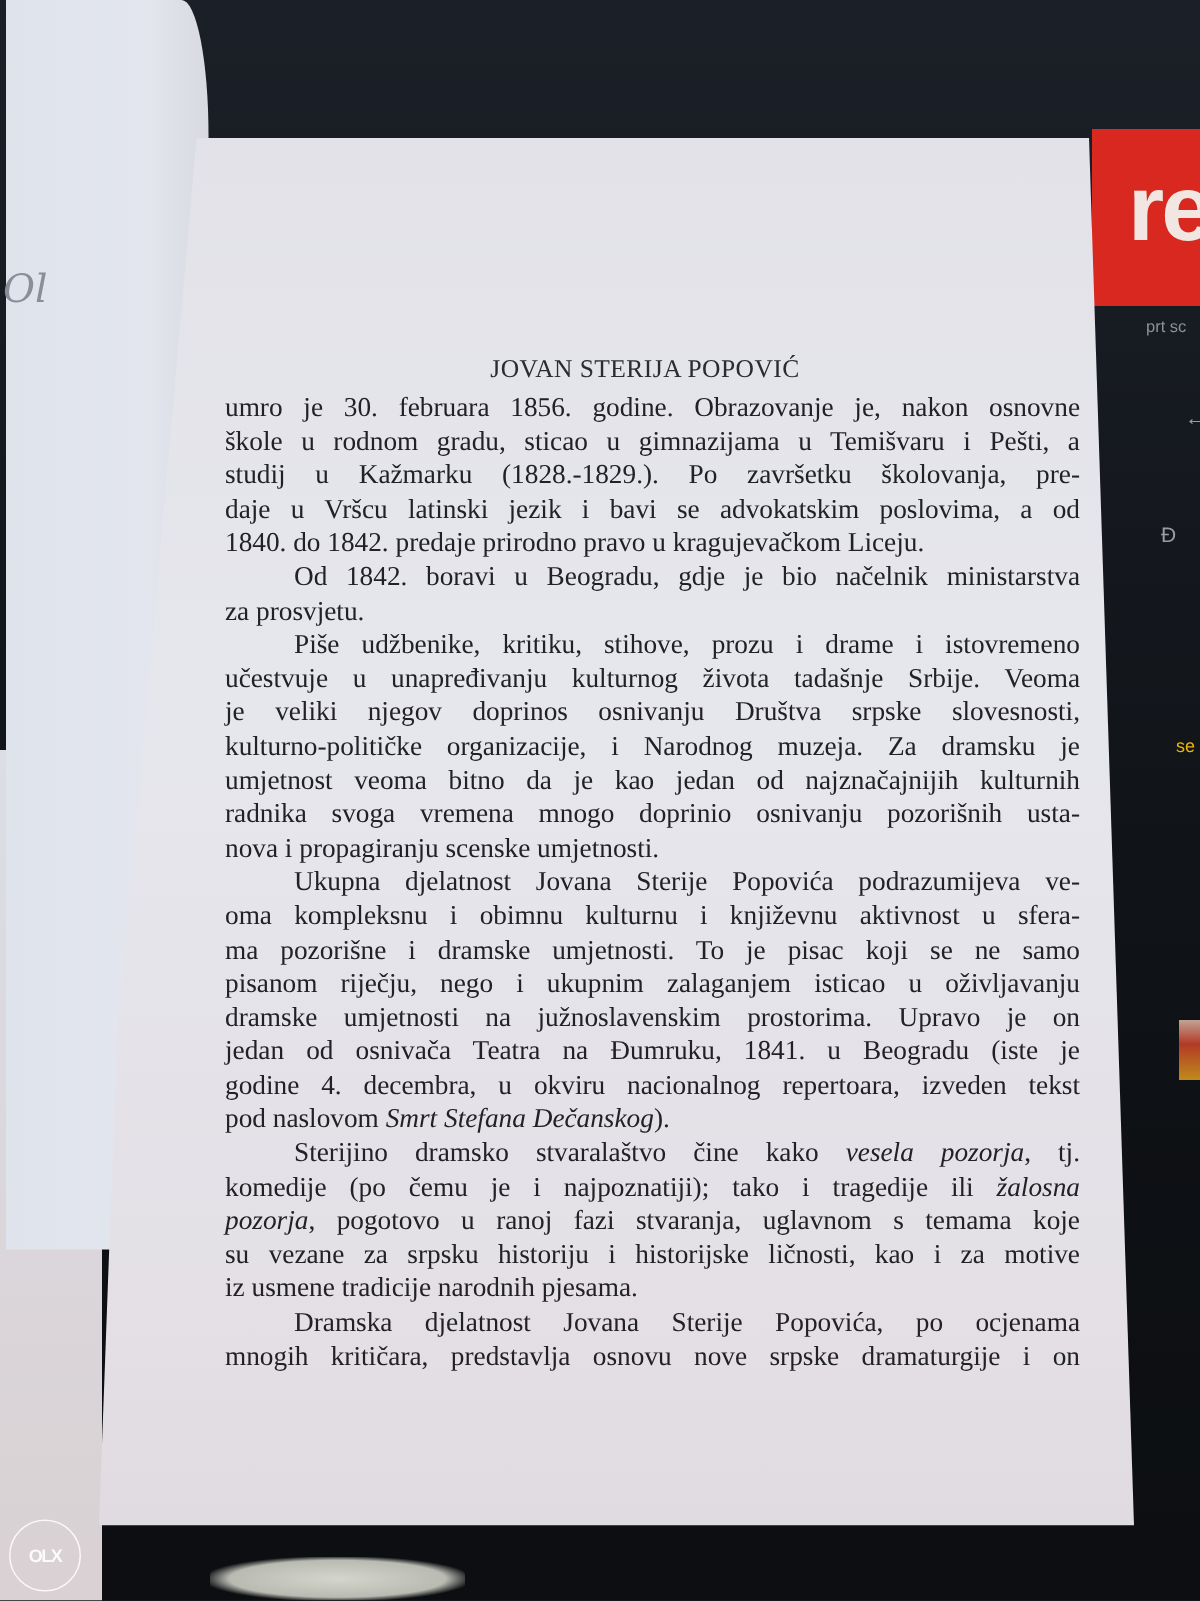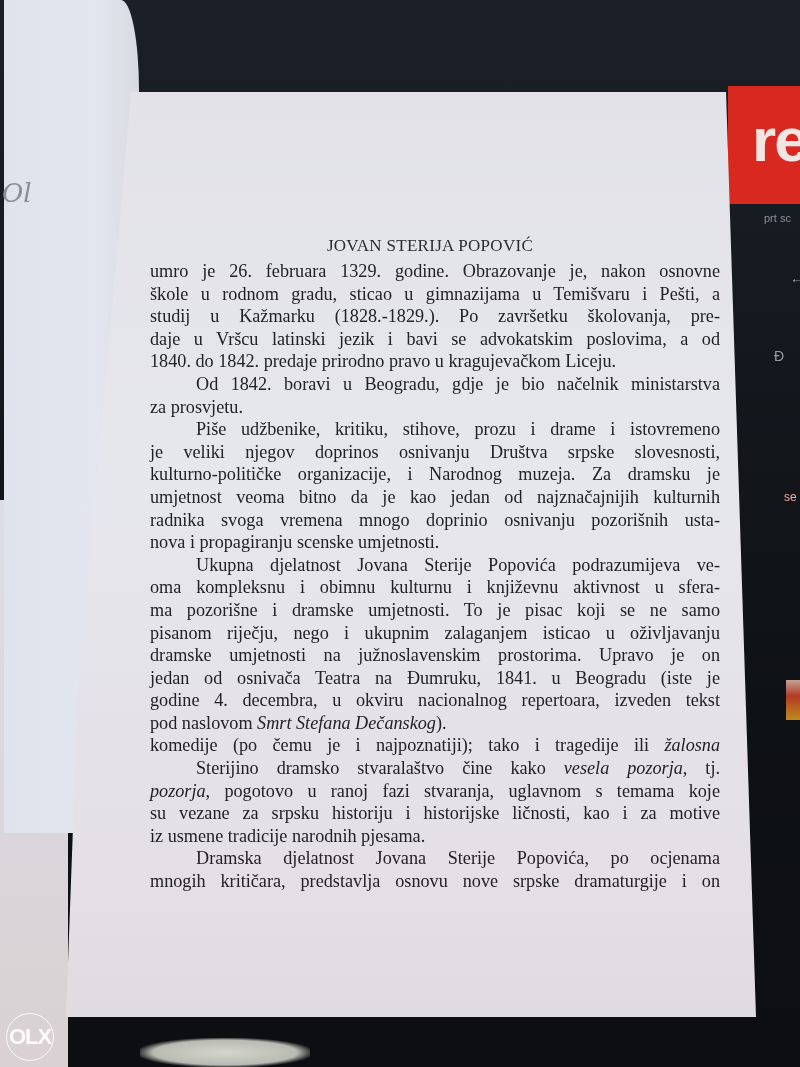--- a/index.html
+++ b/index.html
@@ -79,69 +79,70 @@
     .ribbon {
       position: absolute; left: 140px; top: 1038px; width: 170px; height: 29px;
       background: radial-gradient(ellipse at center, #d4d6cc 0%, #b9bbb2 60%, transparent 75%);
       border-radius: 40% 40% 0 0;
     }
     .olx {
       position: absolute; left: 6px; top: 1013px; width: 46px; height: 46px;
       border-radius: 50%; border: 1.5px solid rgba(255,255,255,0.85);
       display: flex; align-items: center; justify-content: center;
       font-family: "Liberation Sans", sans-serif; font-weight: bold;
-      font-size: 22px; color: rgba(255,255,255,0.9); letter-spacing: -1px;
+      font-size: 12px; color: rgba(255,255,255,0.9); letter-spacing: -1px;
     }
   </style>
 </head>
 <body>
 
 <div class="bg-dark"></div>
 
 <div class="red-box">
   <span class="brand">re</span>
 </div>
 <span class="prtsc">prt sc</span>
 <span class="key-glyph" style="left:790px; top:270px;">←</span>
 <span class="key-glyph" style="left:774px; top:348px;">Ð</span>
-<span class="key-glyph" style="left:784px; top:490px; font-size:12px; color:#fca5a5;">se</span>
+<span class="key-glyph" style="left:784px; top:490px; font-size:12px; color:#eab308;">se</span>
 <div class="red-strip"></div>
 
 <div class="left-lower"></div>
 <div class="left-page">
   <span class="handwritten">Ol</span>
 </div>
 
 <div class="page">
   <div class="page-inner">
     <div class="heading">JOVAN STERIJA POPOVIĆ</div>
     <div class="body-text" id="body-text">
-        <span class="line"><span>umro je 26. februara 1329. godine. Obrazovanje je, nakon osnovne</span></span>
+        <span class="line"><span>umro je 30. februara 1856. godine. Obrazovanje je, nakon osnovne</span></span>
         <span class="line"><span>škole u rodnom gradu, sticao u gimnazijama u Temišvaru i Pešti, a</span></span>
         <span class="line"><span>studij u Kažmarku (1828.-1829.). Po završetku školovanja, pre-</span></span>
         <span class="line"><span>daje u Vršcu latinski jezik i bavi se advokatskim poslovima, a od</span></span>
         <span class="line last"><span>1840. do 1842. predaje prirodno pravo u kragujevačkom Liceju.</span></span>
         <span class="line indent"><span>Od 1842. boravi u Beogradu, gdje je bio načelnik ministarstva</span></span>
         <span class="line last"><span>za prosvjetu.</span></span>
         <span class="line indent"><span>Piše udžbenike, kritiku, stihove, prozu i drame i istovremeno</span></span>
+        <span class="line"><span>učestvuje u unapređivanju kulturnog života tadašnje Srbije. Veoma</span></span>
         <span class="line"><span>je veliki njegov doprinos osnivanju Društva srpske slovesnosti,</span></span>
         <span class="line"><span>kulturno-političke organizacije, i Narodnog muzeja. Za dramsku je</span></span>
         <span class="line"><span>umjetnost veoma bitno da je kao jedan od najznačajnijih kulturnih</span></span>
         <span class="line"><span>radnika svoga vremena mnogo doprinio osnivanju pozorišnih usta-</span></span>
         <span class="line last"><span>nova i propagiranju scenske umjetnosti.</span></span>
         <span class="line indent"><span>Ukupna djelatnost Jovana Sterije Popovića podrazumijeva ve-</span></span>
         <span class="line"><span>oma kompleksnu i obimnu kulturnu i književnu aktivnost u sfera-</span></span>
         <span class="line"><span>ma pozorišne i dramske umjetnosti. To je pisac koji se ne samo</span></span>
         <span class="line"><span>pisanom riječju, nego i ukupnim zalaganjem isticao u oživljavanju</span></span>
         <span class="line"><span>dramske umjetnosti na južnoslavenskim prostorima. Upravo je on</span></span>
         <span class="line"><span>jedan od osnivača Teatra na Đumruku, 1841. u Beogradu (iste je</span></span>
         <span class="line"><span>godine 4. decembra, u okviru nacionalnog repertoara, izveden tekst</span></span>
         <span class="line last"><span>pod naslovom </span><span class="i">Smrt Stefana Dečanskog</span><span>).</span></span>
+        <span class="line indent"><span>Sterijino dramsko stvaralaštvo čine kako </span><span class="i">vesela pozorja</span><span>, tj.</span></span>
         <span class="line"><span>komedije (po čemu je i najpoznatiji); tako i tragedije ili </span><span class="i">žalosna</span></span>
-        <span class="line indent"><span>Sterijino dramsko stvaralaštvo čine kako </span><span class="i">vesela pozorja</span><span>, tj.</span></span>
         <span class="line"><span class="i">pozorja</span><span>, pogotovo u ranoj fazi stvaranja, uglavnom s temama koje</span></span>
         <span class="line"><span>su vezane za srpsku historiju i historijske ličnosti, kao i za motive</span></span>
         <span class="line last"><span>iz usmene tradicije narodnih pjesama.</span></span>
         <span class="line indent"><span>Dramska djelatnost Jovana Sterije Popovića, po ocjenama</span></span>
         <span class="line"><span>mnogih kritičara, predstavlja osnovu nove srpske dramaturgije i on</span></span>
       </div>
   </div>
 </div>
 
 <div class="ribbon"></div>

